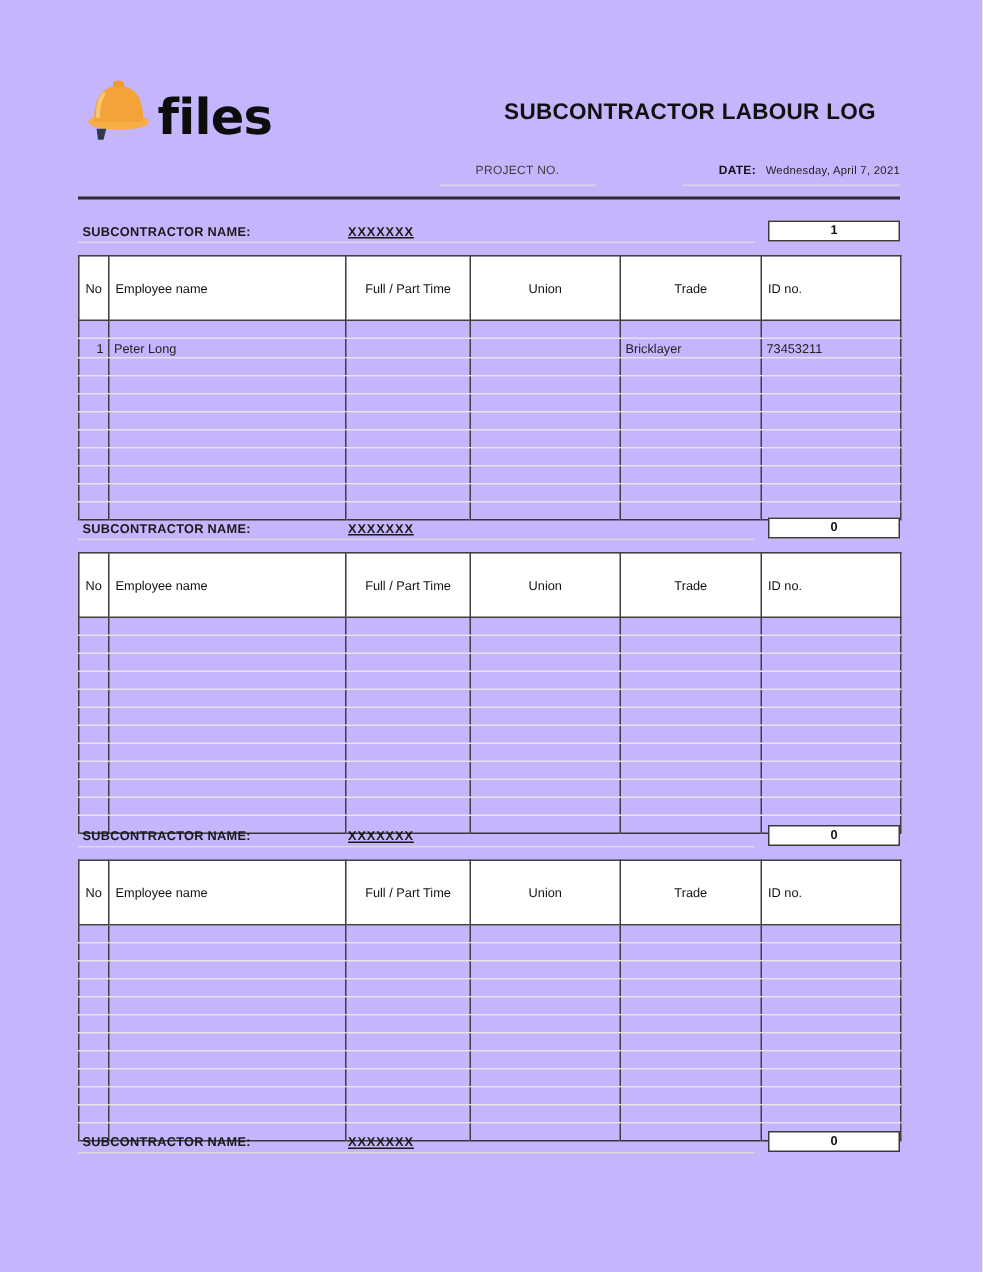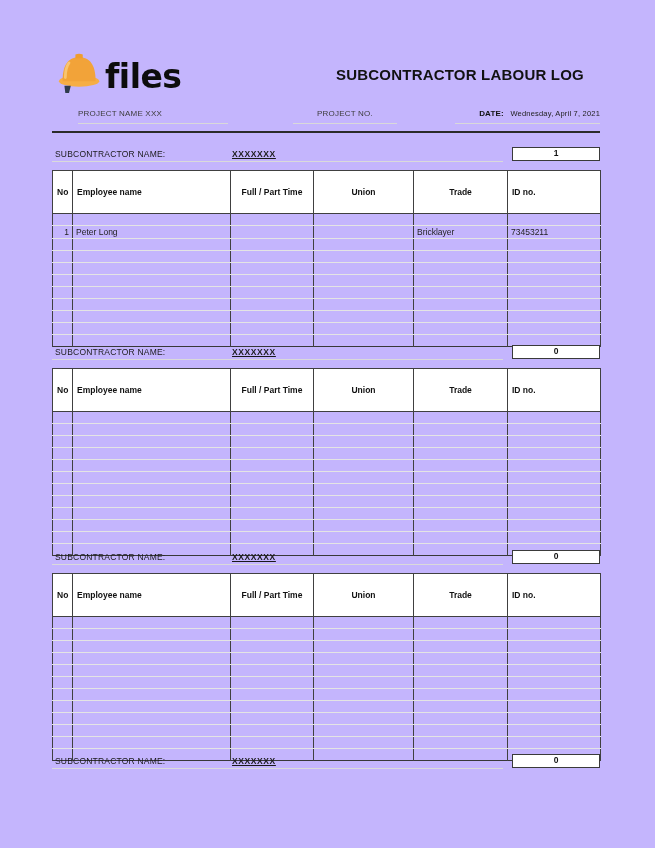--- a/index.html
+++ b/index.html
@@ -40,39 +40,39 @@
   #divider { position:absolute; left:52px; top:131px; width:548px; height:2px; background:#2b2b2b; }
 
   
   .section { position:absolute; left:52px; width:548px; }
   #section-0 { top:146px; }
   #section-1 { top:344px; }
   #section-2 { top:549px; }
   #section-3 { top:753px; }
 
   .sec-head { position:relative; height:16px; }
-  .sec-label { position:absolute; left:3px;  top:3px; font-size:8.5px; font-weight:normal; letter-spacing:0.2px; }
+  .sec-label { position:absolute; left:3px;  top:3px; font-size:8.5px; font-weight:bold; letter-spacing:0.2px; }
   .sec-value { position:absolute; left:180px; top:3px; font-size:8.5px; font-weight:bold; letter-spacing:0.6px;text-decoration:underline; }
   .sec-underline { position:absolute; left:0; right:97px; bottom:0; border-bottom:1px solid #dadada; }
   .count-box {
     position:absolute; right:0; top:1px; width:88px; height:14px;
     border:1.5px solid #3a3a3a; background:#fff;
     font-size:8.5px; font-weight:bold; text-align:center; line-height:11px; color:#111;
   }
 
   .table-wrap { margin-top:8px; }
 
   
   table.emp-table {
     border-collapse:collapse; table-layout:fixed; width:548px;
     border:1.5px solid #383838;
   }
   table.emp-table th {
     border:1px solid #404040;
-    font-size:8.5px; font-weight:bold; color:#111;
+    font-size:8.5px; font-weight:normal; color:#111;
     height:24px; padding:16px 4px; vertical-align:middle; background:#fff;
   }
   table.emp-table td {
     border-left:1px solid #404040; border-right:1px solid #404040;
     border-bottom:1px solid #e4e4e4;
     font-size:8.5px; color:#222;
     height:12px; line-height:12px; padding:0 3px;
     overflow:hidden; white-space:nowrap;
   }
   table.emp-table tbody tr:last-child td { border-bottom:none; }
@@ -91,21 +91,20 @@
         <path d="M20 9 L28 9 L28 5 Q24 3 20 5 Z" fill="#EF9D2E"></path>
         <path d="M13 14 C10 18 9 24 9 30" stroke="#F9C571" stroke-width="3" fill="none" stroke-linecap="round"></path>
         <path d="M8 39 L15 39 L13 47 L9 47 Z" fill="#2f3b4c"></path>
       </svg>
     </span>
     <span class="logo-text">files</span>
   </div>
 
   <div id="page-title">SUBCONTRACTOR LABOUR LOG</div>
 
-  <div id="proj-name" class="meta-label">PROJECT NAME XXX</div>
   <div id="proj-no" class="meta-label">PROJECT NO.</div>
   <div id="date-block" class="meta-label">
     <span class="date-label">DATE:</span>
     <span class="date-value">Wednesday, April 7, 2021</span>
   </div>
 
   <div id="divider"></div>
 
   <div class="section" id="section-0">
     <div class="sec-head">

